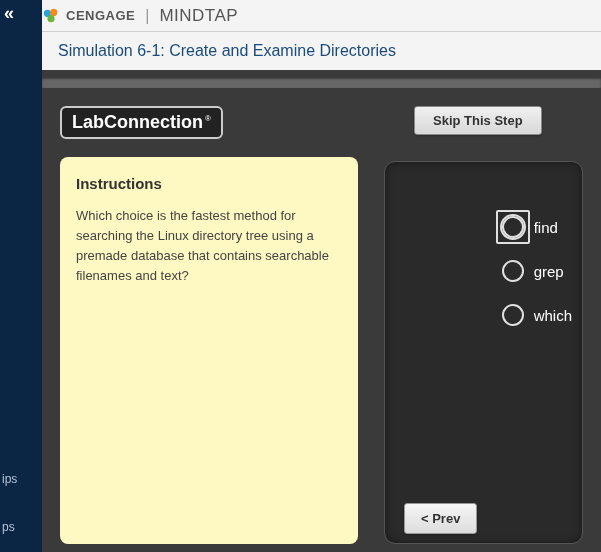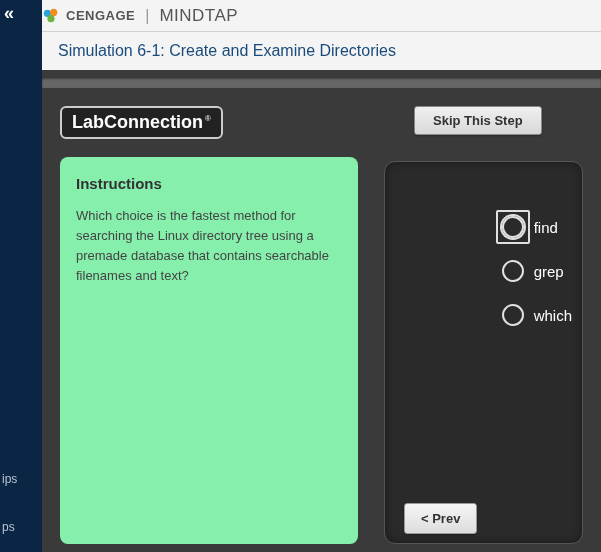--- a/index.html
+++ b/index.html
@@ -134,21 +134,21 @@
       font-weight: bold;
       font-size: 18px;
     }
     .labconn-r {
       color: #fff;
       font-size: 8px;
       margin-left: 2px;
       margin-top: 2px;
     }
     .instructions-panel {
-      background: #86efac;
+      background: #fef9c3;
       border-radius: 8px;
       padding: 18px 16px;
       flex: 1;
       min-height: 310px;
     }
     .instructions-title {
       font-weight: bold;
       font-size: 15px;
       color: #333;
       margin-bottom: 14px;

